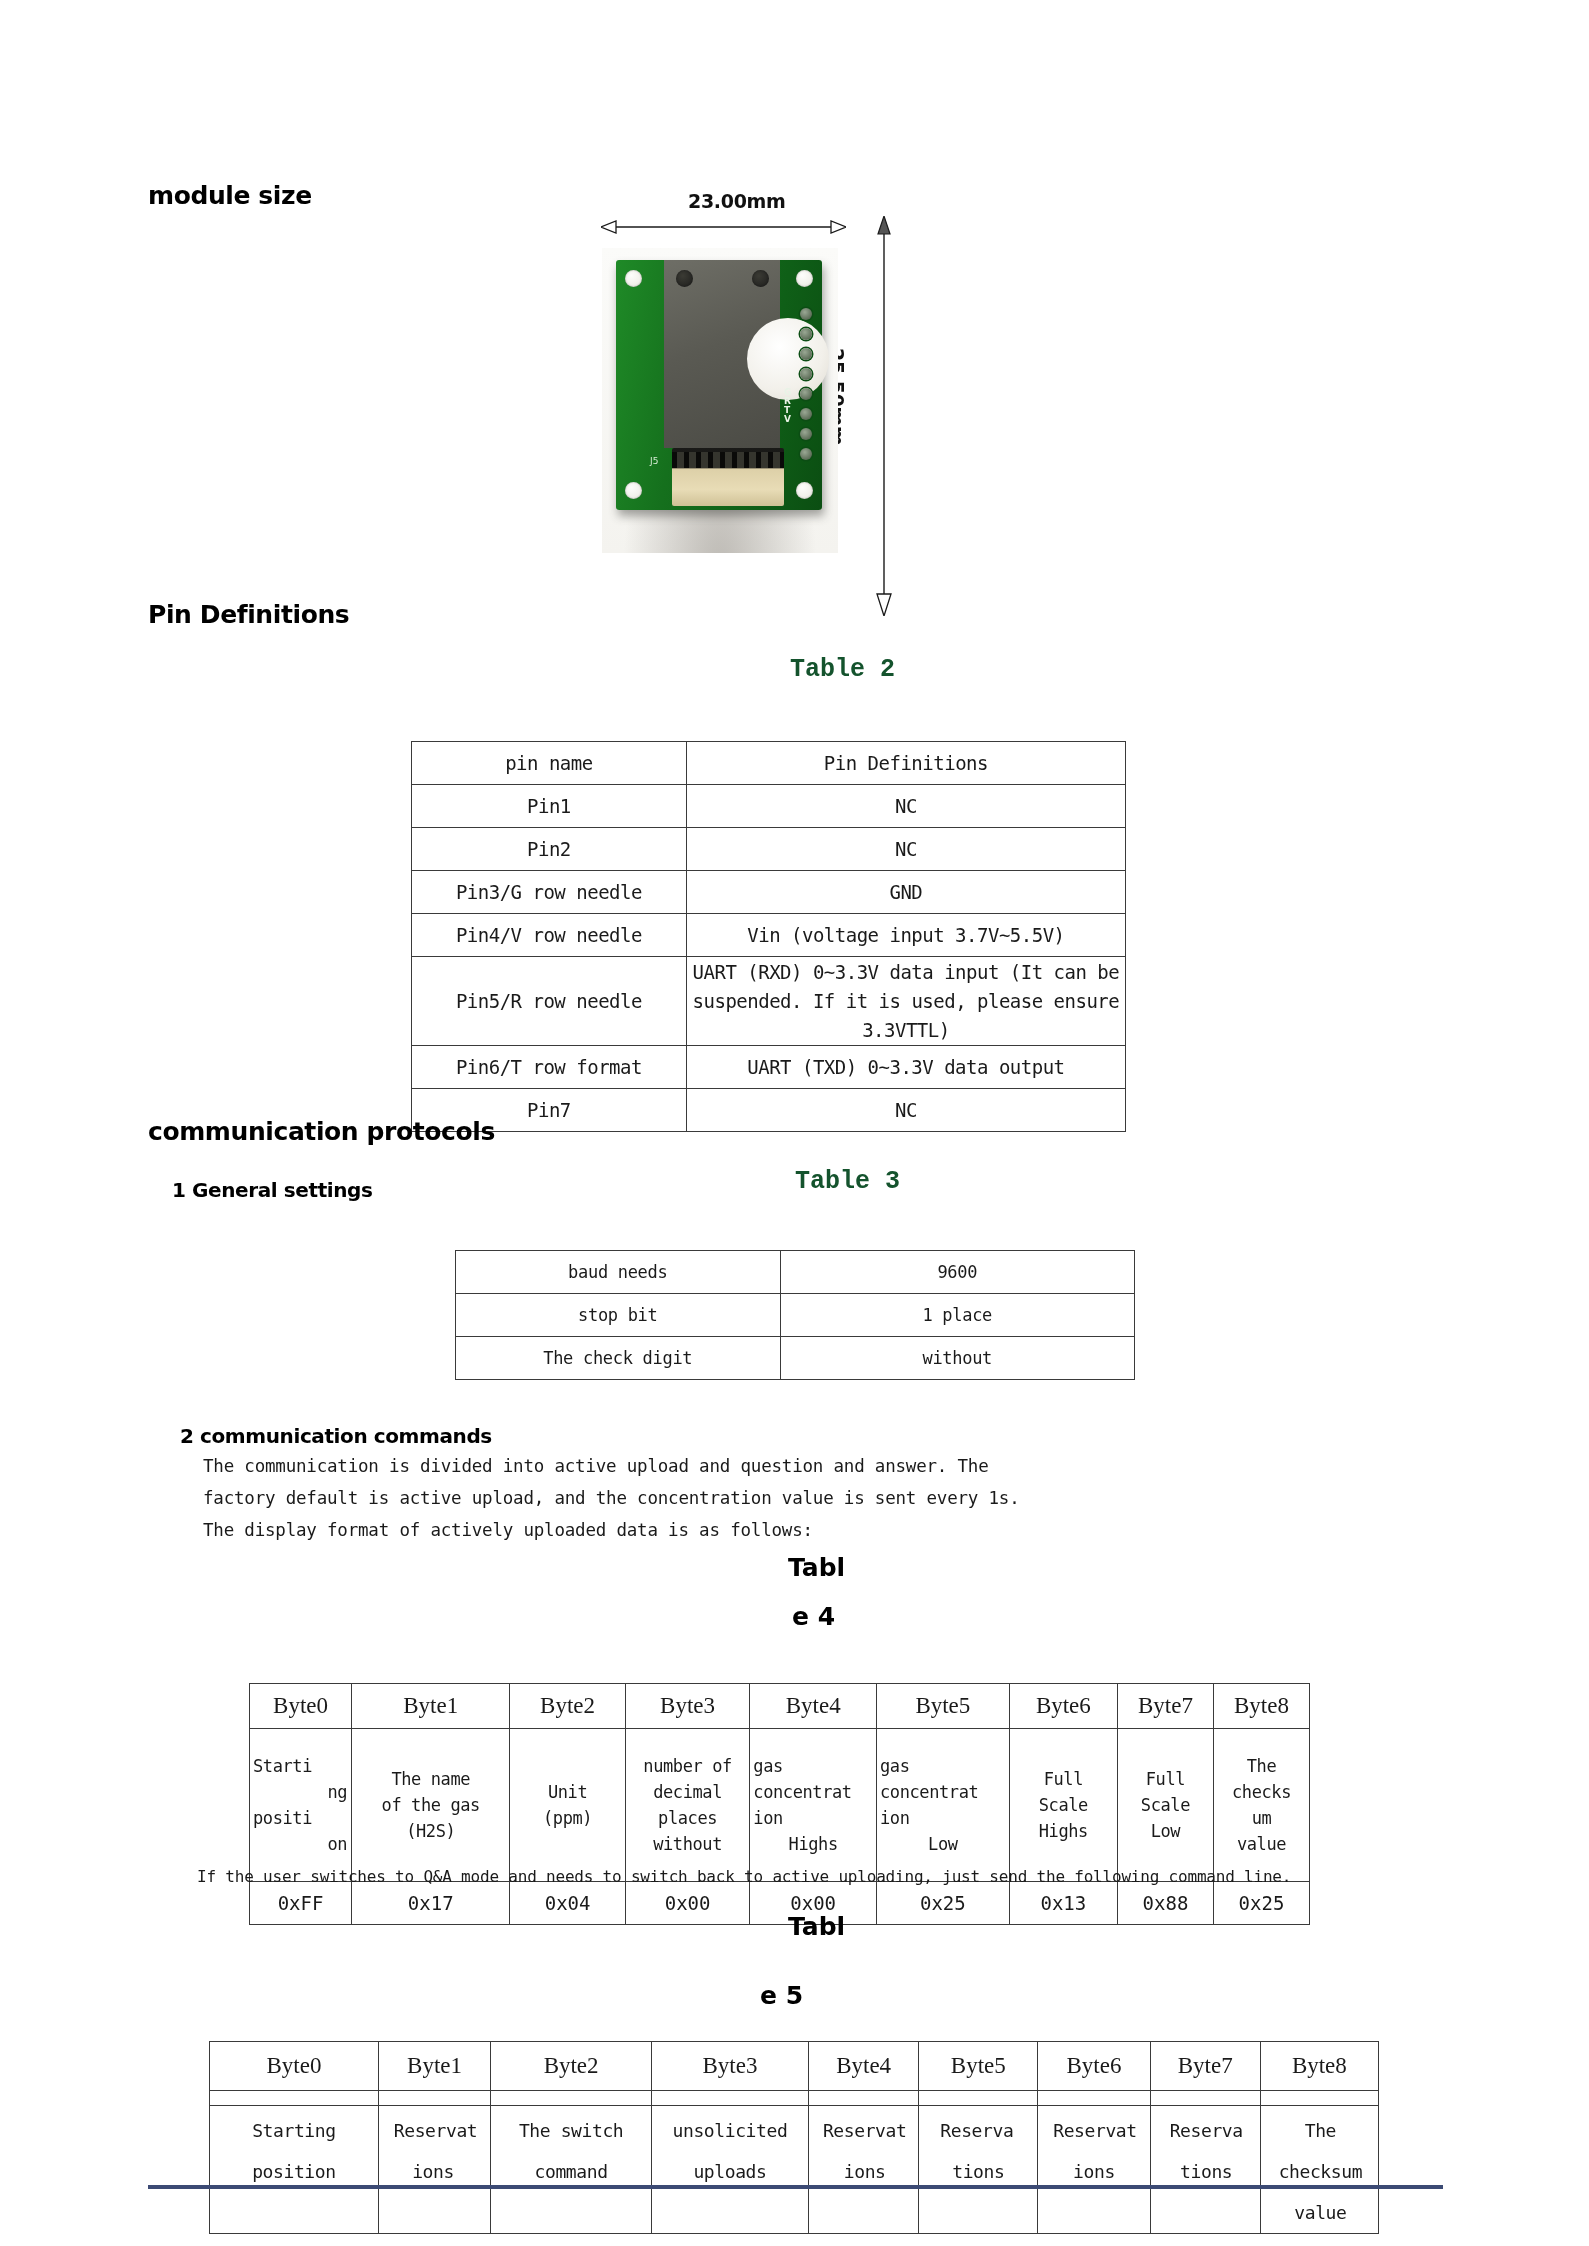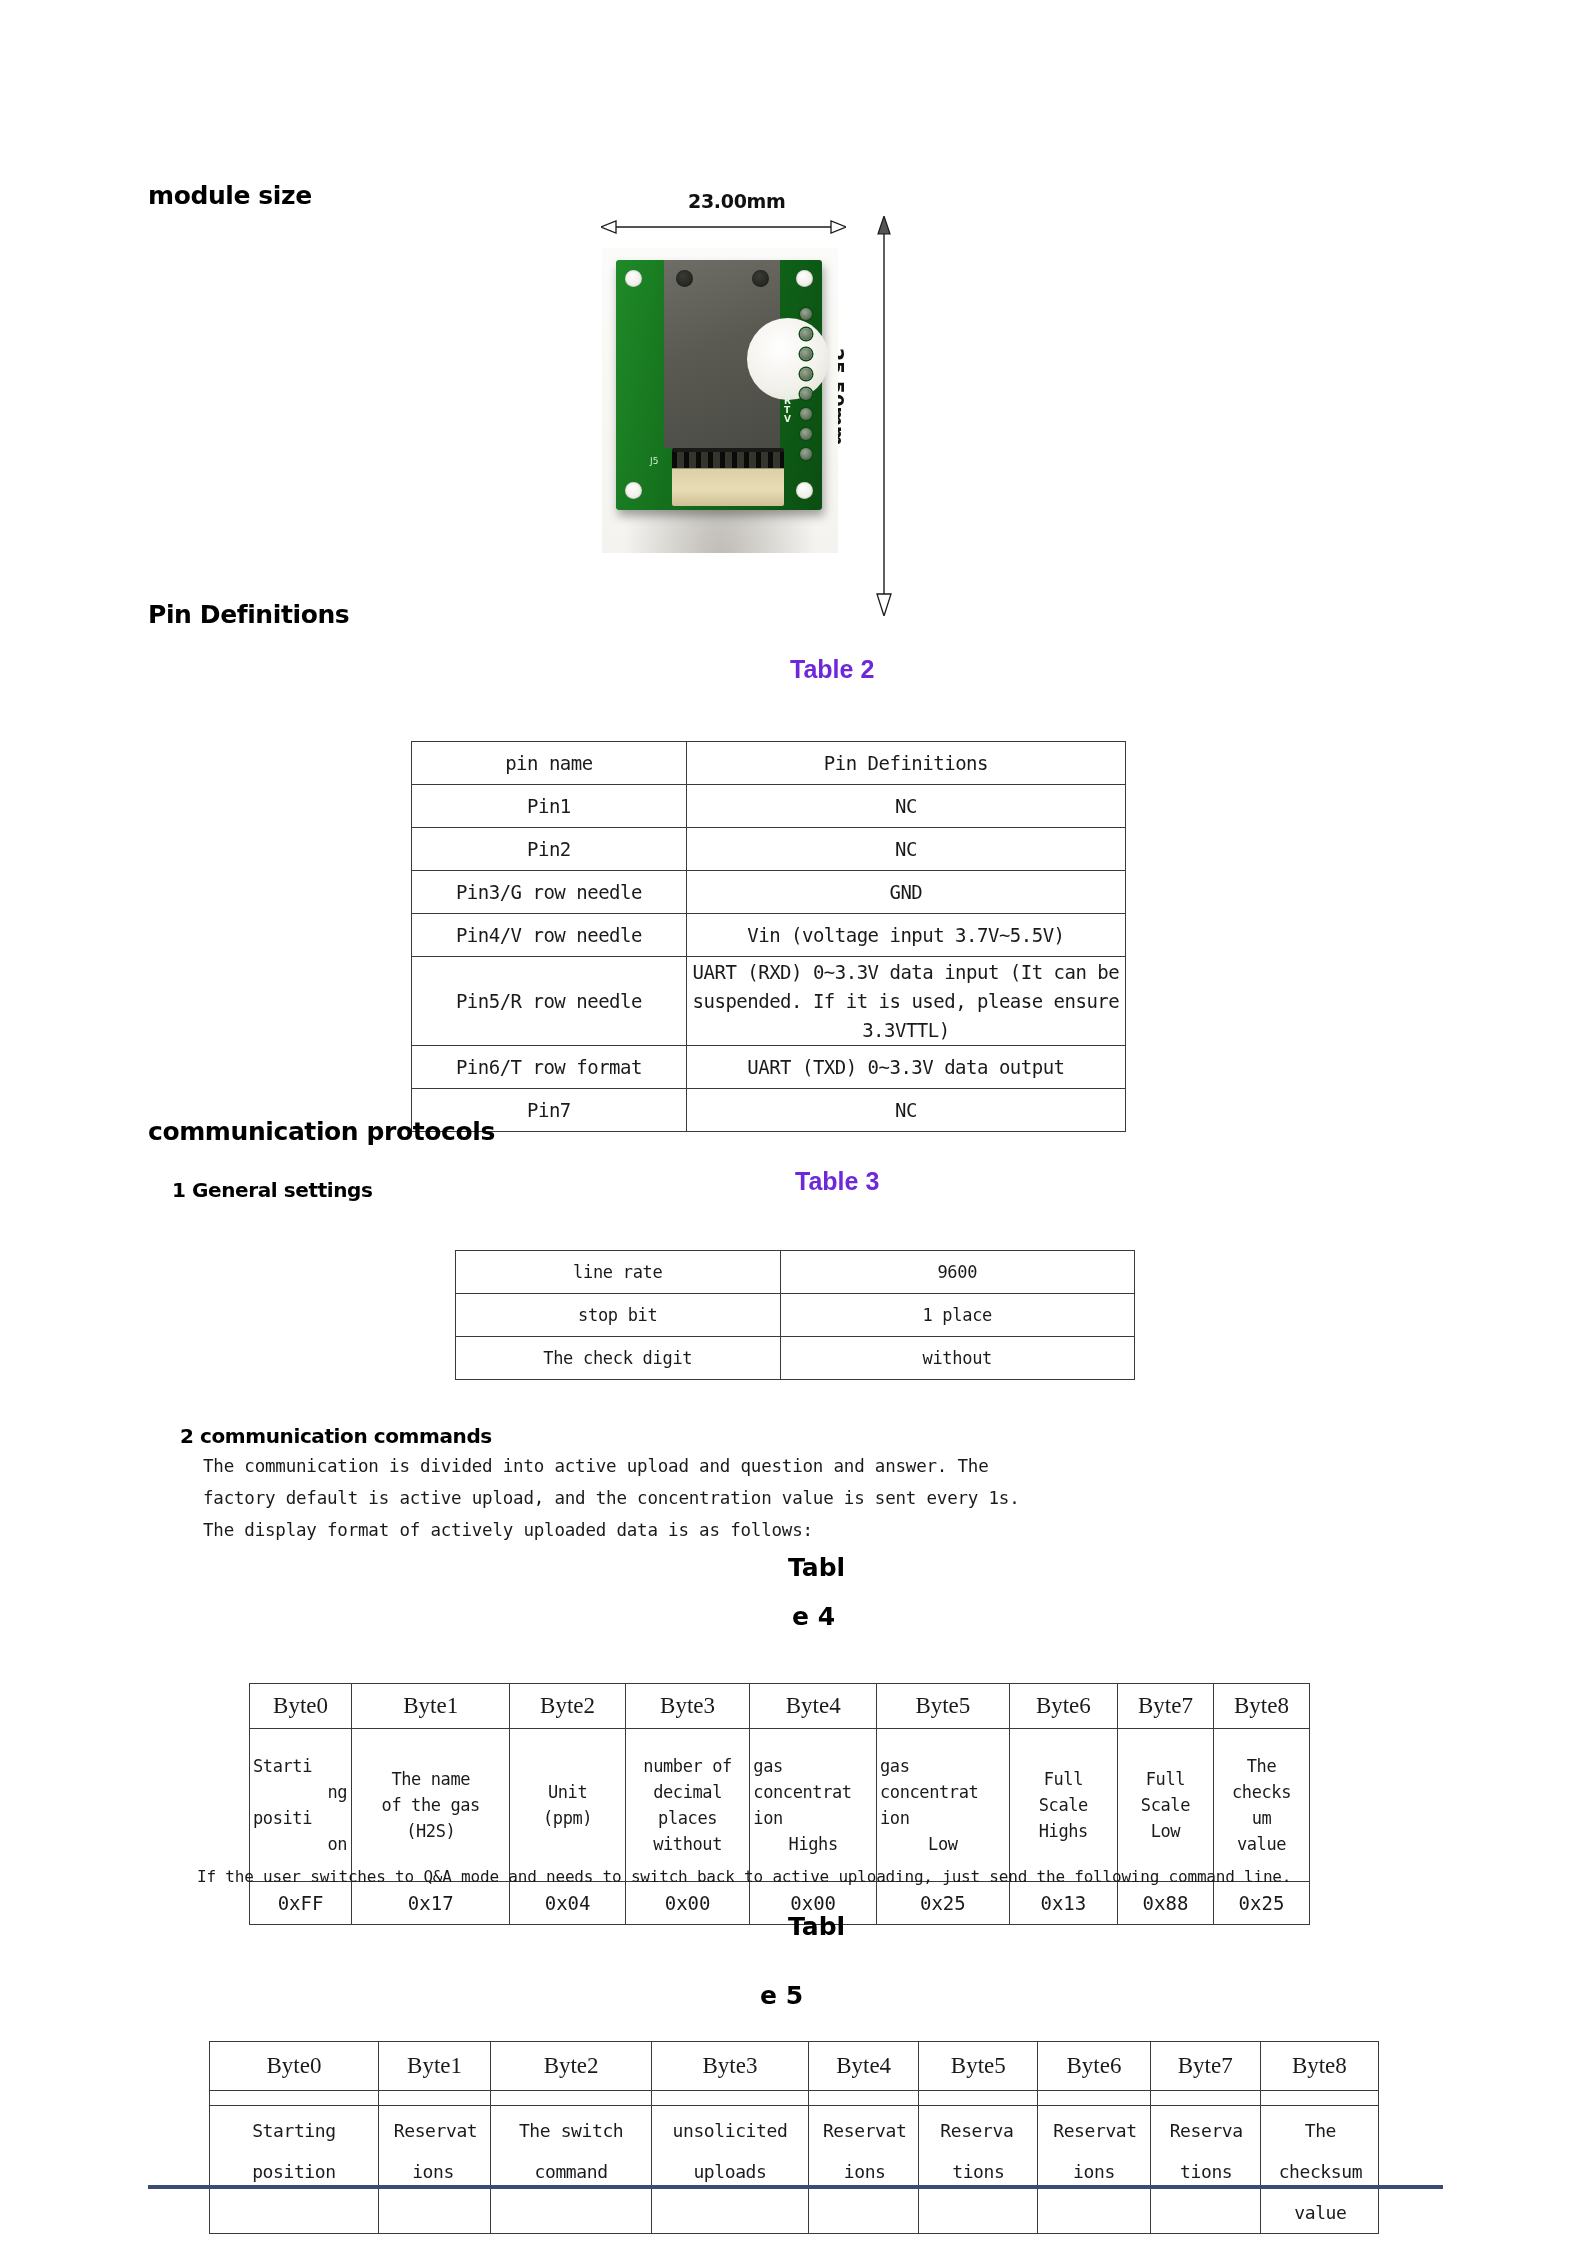--- a/index.html
+++ b/index.html
@@ -32,24 +32,24 @@
     letter-spacing: -0.4px;
   }
   #heading-module-size { left: 148px; top: 181px; font-size: 25px; }
   #heading-pin-definitions { left: 148px; top: 600px; font-size: 25px; }
   #heading-comm-protocols { left: 148px; top: 1117px; font-size: 25px; }
   #heading-general-settings { left: 172px; top: 1178px; font-size: 20px; }
   #heading-comm-commands { left: 180px; top: 1424px; font-size: 20px; }
 
   .tbl-caption {
     position: absolute;
-    font-family: Liberation Sans, sans-serif;
+    font-family: Liberation Mono, monospace;
     font-weight: bold;
     font-size: 25px;
-    color: #6d28d9;
+    color: #14532d;
     white-space: nowrap;
   }
   #caption-table2 { left: 790px; top: 655px; }
   #caption-table3 { left: 795px; top: 1167px; }
 
   .tbl-caption-split {
     position: absolute;
     font-family: "DejaVu Sans", sans-serif;
     font-weight: bold;
     font-size: 25px;
@@ -396,21 +396,21 @@
 
   <div class="h-bold" id="heading-comm-protocols">communication protocols</div>
 
   <div class="h-bold" id="heading-general-settings">1 General settings</div>
 
   <div class="tbl-caption" id="caption-table3">Table 3</div>
 
   <table id="table3">
     <tbody>
       <tr>
-        <td class="col-a">line rate</td>
+        <td class="col-a">baud needs</td>
         <td class="col-b">9600</td>
       </tr>
       <tr>
         <td class="col-a">stop bit</td>
         <td class="col-b">1 place</td>
       </tr>
       <tr>
         <td class="col-a">The check digit</td>
         <td class="col-b">without</td>
       </tr>

